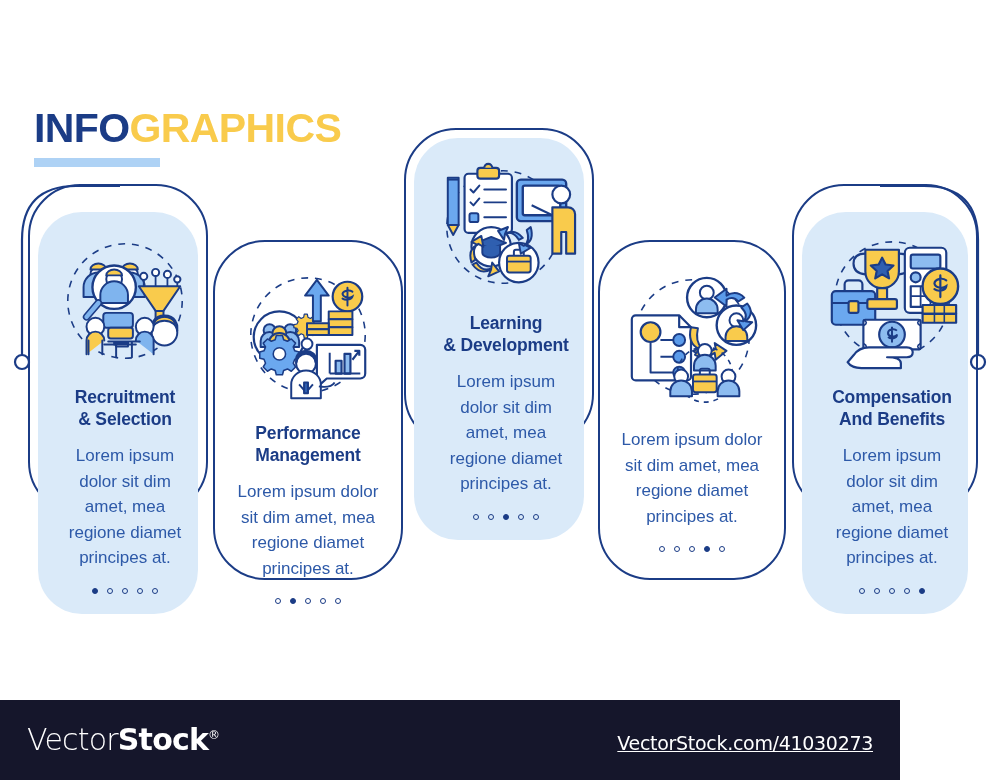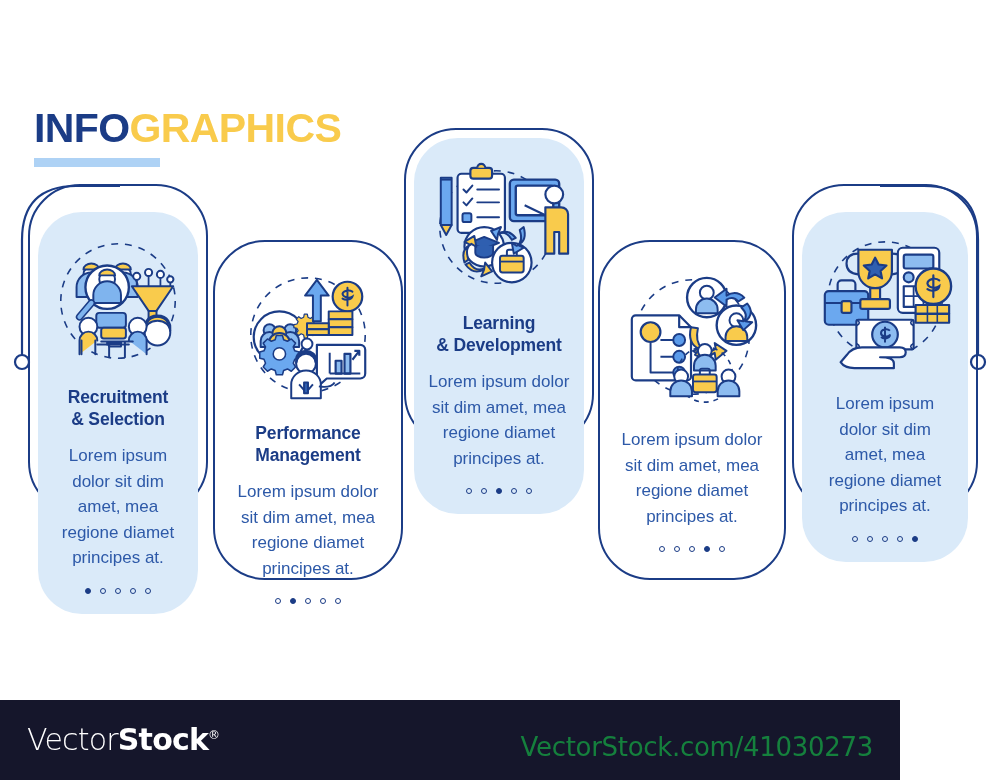--- a/index.html
+++ b/index.html
@@ -54,20 +54,21 @@
     position: absolute;
     width: 176px;
     border-radius: 44px;
     display: flex;
     flex-direction: column;
     align-items: center;
     padding: 16px 14px 20px 14px;
   }
   .card.filled {
     background: #daeaf9;
+    padding-left: 28px;
   }
   .card.outlined {
     background: transparent;
   }
 
   .card-outline {
     position: absolute;
     border: 2.2px solid #1b3c86;
     border-radius: 52px;
     pointer-events: none;
@@ -130,24 +131,25 @@
   #footer-logo .lw { font-weight: 300; }
   #footer-logo .hw { font-weight: bold; }
   #footer-logo .reg {
     font-size: 12px;
     vertical-align: super;
     font-weight: normal;
   }
   #footer-url {
     position: absolute;
     right: 27px; top: 32px;
-    font-size: 26px;
-    color: #15803d;
+    font-size: 19px;
+    color: #ffffff;
     letter-spacing: -0.3px;
     font-family: "DejaVu Sans", sans-serif;
+    text-decoration: underline;
   }
 </style>
 </head>
 <body>
 
 <div id="canvas">
 
   <div id="title-block">
     <div id="title-text"><span class="t-info">INFO</span><span class="t-graphics">GRAPHICS</span></div>
     <div id="title-underline"></div>
@@ -462,20 +464,22 @@
       </g>
 
       <g stroke="#1b3c86" stroke-width="2.2" stroke-linejoin="round">
         <rect x="46" y="91" width="58" height="30" rx="2" fill="#ffffff"></rect>
         <path d="M46,97 q6,-3 0,-6 M104,97 q-6,-3 0,-6 M46,115 q6,3 0,6 M104,115 q-6,3 0,6" fill="none" stroke-width="1.6"></path>
         <circle cx="75" cy="106" r="13" fill="#8dbcf0"></circle>
         <path d="M75,98 v16 M80,102 a5,3.5 0 0 0 -9,2 a5,3.5 0 0 0 9,2.5 a5,3.5 0 0 1 -9,2" fill="none" stroke-width="2"></path>
         <path d="M36,127 q6,-9 18,-8 h36 q6,0 6,5 q0,5 -6,5 h-20 q14,0 14,6 v5 h-40 q-10,0 -14,-6 z" fill="#ffffff"></path>
       </g>
     </svg>
+    <div class="card-title">Compensation
+And Benefits</div>
     <div class="card-body">Lorem ipsum dolor sit dim amet, mea regione diamet principes at.</div>
     <div class="dots">
       <span class="dot"></span>
       <span class="dot"></span>
       <span class="dot"></span>
       <span class="dot"></span>
       <span class="dot active"></span>
     </div>
   </div>
 

